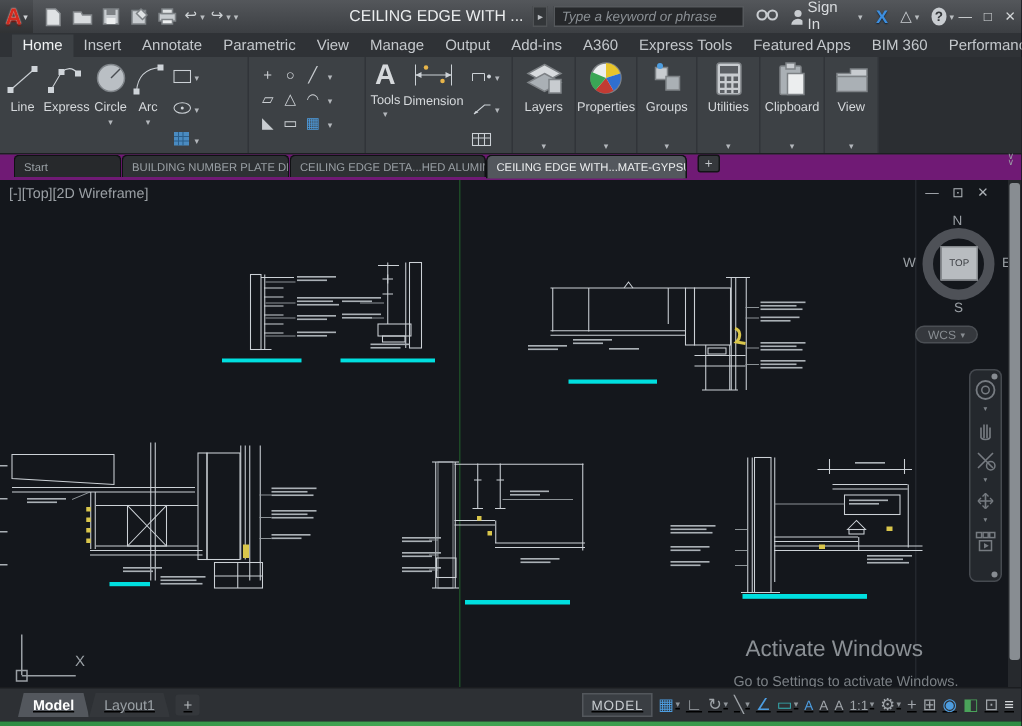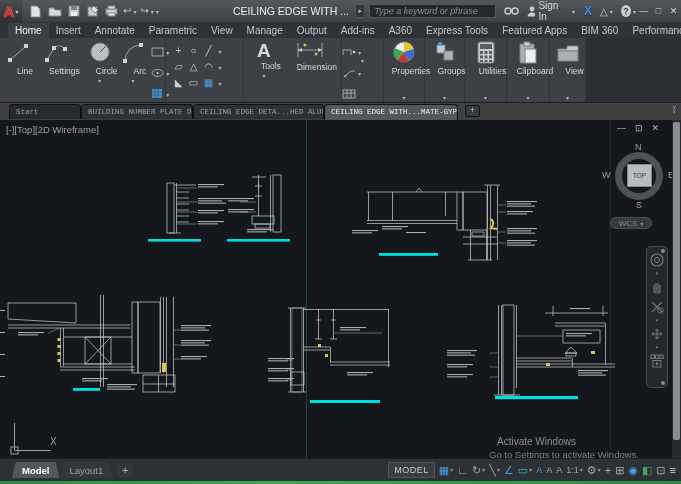--- a/index.html
+++ b/index.html
@@ -48,37 +48,37 @@
   
   .ribbon { position:absolute; left:0; top:38px; width:681px; height:65px; background:#3d4145;
     display:flex; border-bottom:1px solid #1d1f22; }
   .panel { height:100%; display:flex; flex-direction:column; border-right:1px solid #313439; }
   .panel-body { flex:1; display:flex; align-items:flex-start; padding:3px 2px 0; }
   .panel-foot { height:12px; display:flex; align-items:center; justify-content:center; gap:3px;
     color:#c2c6ca; font-size:8.5px;margin-top:16px; }
   .panel-foot .dd { font-size:6px; color:#b3b7bb; }
   .ribbon-fill { flex:1; background:#2b2e32; }
   .bb { display:flex; flex-direction:column; align-items:center; gap:1px; padding:0 1px; }
-  .bb .lbl { font-size:8.5px; color:#d6d9dc; white-space:nowrap;margin-left:14px; }
+  .bb .lbl { font-size:8.5px; color:#d6d9dc; white-space:nowrap; }
   .bb .dd { font-size:6px; color:#b3b7bb; }
   .minicol { display:flex; flex-direction:column; gap:3px; margin-left:4px; padding-top:2px; }
   .minirow { display:flex; align-items:center; gap:2px; }
   .minirow .dd { font-size:6px; color:#b3b7bb; }
   .mglyph { color:#c9cdd1; font-size:10px; line-height:10px; width:13px; text-align:center; }
   .mgrid { display:grid; grid-template-columns:15px 15px 15px 8px; grid-auto-rows:16px;
     align-items:center; justify-items:center; padding-top:2px; margin-left:3px; }
   .mgrid .dd { font-size:6px; color:#b3b7bb; }
   .blue { color:#4d9de0 !important; }
   .teal { color:#35b0b5 !important; }
   .green { color:#4aa35a !important; }
   .bigA { font-size:19px; color:#d6d9dc; line-height:19px; font-weight:bold; }
 
   
-  .filetabs { position:absolute; left:0; top:103px; width:681px; height:17px; background:#404040;
-    display:flex; align-items:center;font-family:Liberation Mono, monospace; }
+  .filetabs { position:absolute; left:0; top:103px; width:681px; height:17px; background:#701a75;
+    display:flex; align-items:flex-start; }
   .ftab { height:15px; display:flex; align-items:center; gap:4px; padding:0 6px; font-size:7.5px;
     color:#9aa0a5; background:#2e3134; border:1px solid #0f1113; border-bottom:none;
     border-radius:4px 4px 0 0; white-space:nowrap; overflow:hidden; }
   .ftab.start { width:72px; margin-left:9px; background:#27292c; justify-content:flex-start; }
   .ftab.t1 { width:112px; justify-content:space-between; }
   .ftab.t2 { width:131px; justify-content:space-between; }
   .ftab.active { width:134px; background:#53575d; color:#eef0f1; justify-content:space-between; height:16px; }
   .ftab-add { width:15px; height:12px; margin-left:7px; margin-bottom:1px; background:#35383c;
     border:1px solid #121416; border-radius:2px; color:#c2c6ca; font-size:9px; line-height:9px;
     display:flex; align-items:center; justify-content:center; }
@@ -110,27 +110,27 @@
     background:rgba(150,156,162,0.13); border:1px solid rgba(150,156,162,0.3); border-radius:5px;
     display:flex; flex-direction:column; align-items:center; padding-top:4px; gap:2px; }
   .navbar .nv { width:16px; height:18px; display:flex; align-items:center; justify-content:center; }
   .navbar .dd { color:#7d8288; font-size:5px; line-height:5px; }
   .nv-dot { position:absolute; width:4px; height:4px; border-radius:50%; background:#878c92; right:2px; }
 
   .scrollbar { position:absolute; left:672px; top:0; width:9px; height:338px; background:#26292d; }
   .scroll-thumb { position:absolute; left:1px; top:2px; width:7px; height:318px; background:#888d92;
     border-radius:2px; }
 
-  .watermark1 { position:absolute; left:497px; top:316px; color:#8b9095; font-size:10px; }
+  .watermark1 { position:absolute; left:497px; top:304px; color:#8b9095; font-size:15px; }
   .watermark2 { position:absolute; left:489px; top:329px; color:#7b8085; font-size:9.5px; }
   .ucs-x { position:absolute; left:50px; top:316px; color:#9aa0a5; font-size:10px; }
 
   
   .statusbar { position:absolute; left:0; top:458px; width:681px; height:23px; background:#2d3034;
-    border-top:1px solid #1b1d20; display:flex; align-items:center; }
+    border-top:1px solid #1b1d20; display:flex; align-items:center;text-decoration:underline; }
   .ltab { height:16px; display:flex; align-items:center; padding:0 10px; font-size:9.5px;
     color:#9aa0a5; clip-path:polygon(8% 0,92% 0,100% 100%,0 100%); }
   .ltab.model { background:#53575d; color:#ffffff; font-weight:bold; margin-left:12px; }
   .ltab.layout { background:#34373b; }
   .ltab-add { width:16px; height:14px; margin-left:4px; background:#34373b; border-radius:2px;
     color:#b5b9bd; font-size:10px; display:flex; align-items:center; justify-content:center; }
   .sb-right { margin-left:auto; display:flex; align-items:center; gap:4px; padding-right:5px; }
   .model-btn { border:1px solid #53575c; background:#3a3e43; color:#c8ccd0; font-size:9px;
     padding:2px 5px; letter-spacing:0.5px; }
   .sbi { color:#a0a5aa; font-size:11px; line-height:11px; display:flex; align-items:center; gap:1px; }
@@ -246,21 +246,21 @@
           </svg>
         <span class="lbl">Line</span>
       </div>
       <div class="bb">
         <svg width="26" height="24">
             <path d="M3,19 L10,7 Q16,2 21,8" class="ln" stroke-width="1.2"></path>
             <rect x="1" y="17" width="4" height="4" fill="#cfd4d9"></rect>
             <rect x="8" y="5" width="4" height="4" fill="#cfd4d9"></rect>
             <rect x="19" y="6" width="4" height="4" fill="#cfd4d9"></rect>
           </svg>
-        <span class="lbl">Settings</span>
+        <span class="lbl">Express</span>
       </div>
       <div class="bb">
         <svg width="24" height="24">
             <circle cx="12" cy="11" r="9" fill="#babfc4" stroke="#7e8388"></circle>
             <path d="M12,11 L18,5" stroke="#4a4e53" stroke-width="1"></path>
           </svg>
         <span class="lbl">Circle</span>
         <span class="dd">▾</span>
       </div>
       <div class="bb">
@@ -363,20 +363,30 @@
           </div>
       </div>
     </div>
     <div class="panel-foot">
       <span>Annotation</span>
       <span class="dd">▾</span>
     </div>
   </div>
 
   <div class="panel" style="width:42px">
+    <div class="panel-body" style="justify-content:center">
+      <div class="bb">
+        <svg width="26" height="24">
+            <path d="M13,2 L24,8 13,14 2,8 z" fill="#d8dbde" stroke="#7e8286"></path>
+            <path d="M13,8 L24,14 13,20 2,14 z" fill="#aab0b5" stroke="#7e8286"></path>
+            <rect x="16" y="12" width="8" height="9" fill="#c8ccd0" stroke="#7e8286"></rect>
+          </svg>
+        <span class="lbl">Layers</span>
+      </div>
+    </div>
     <div class="panel-foot">
       <span class="dd">▾</span>
     </div>
   </div>
 
 
   <div class="panel" style="width:41px">
     <div class="panel-body" style="justify-content:center">
       <div class="bb">
         <svg width="24" height="24">

